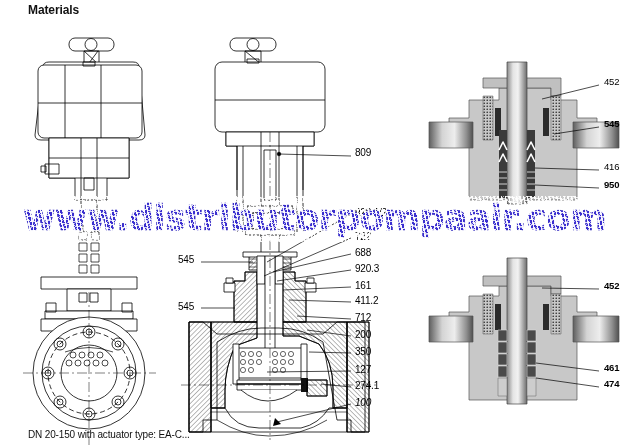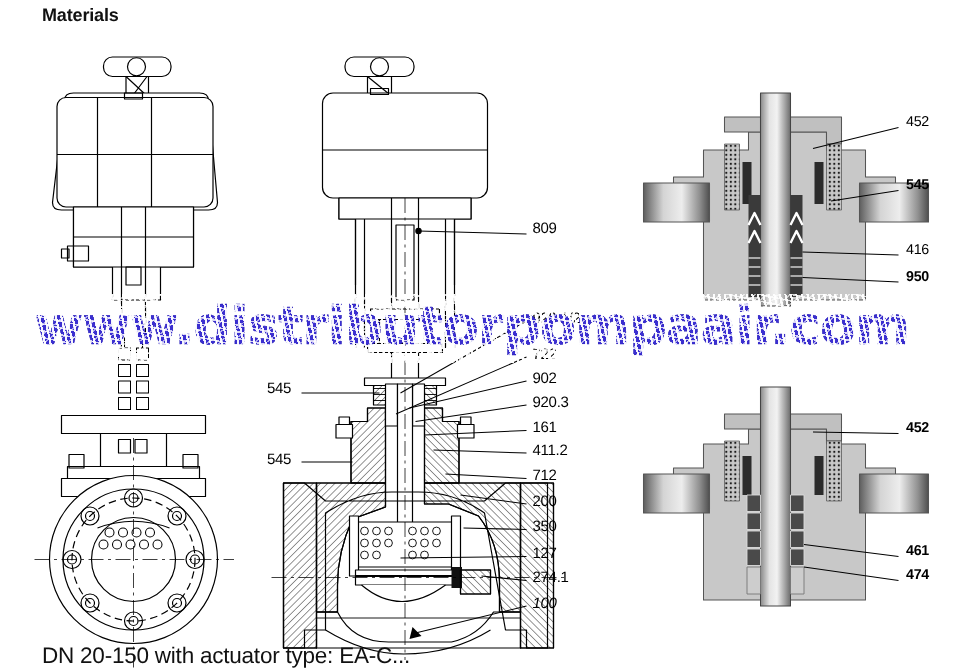--- a/index.html
+++ b/index.html
@@ -28,21 +28,21 @@
     top: 3px;
     font-size: 12px;
     font-weight: bold;
     letter-spacing: -0.1px;
     color: #111111;
   }
   .caption {
     position: absolute;
     left: 7px;
     top: 429px;
-    font-size: 15px;
+    font-size: 10px;
     color: #111111;
     letter-spacing: -0.15px;
     white-space: nowrap;
   }
   svg.art {
     position: absolute;
     left: 0;
     top: 0;
     width: 636px;
     height: 447px;
@@ -450,21 +450,21 @@
     </g>
   </svg>
 
   <div class="lbl" style="left:334px; top:148px;">809</div>
 
   <div class="lbl" style="left:157px; top:255px;">545</div>
   <div class="lbl" style="left:157px; top:302px;">545</div>
 
   <div class="lbl" style="left:334px; top:208px;">920.1/2</div>
   <div class="lbl" style="left:334px; top:232px;">722</div>
-  <div class="lbl" style="left:334px; top:248px;">902</div>
+  <div class="lbl" style="left:334px; top:248px;">688</div>
   <div class="lbl" style="left:334px; top:264px;">920.3</div>
   <div class="lbl" style="left:334px; top:281px;">161</div>
   <div class="lbl" style="left:334px; top:296px;">411.2</div>
   <div class="lbl" style="left:334px; top:313px;">712</div>
   <div class="lbl" style="left:334px; top:330px;">200</div>
   <div class="lbl" style="left:334px; top:347px;">350</div>
   <div class="lbl" style="left:334px; top:365px;">127</div>
   <div class="lbl" style="left:334px; top:381px;">274.1</div>
   <div class="lbl" style="left:334px; top:398px;font-style:italic;">100</div>
 

